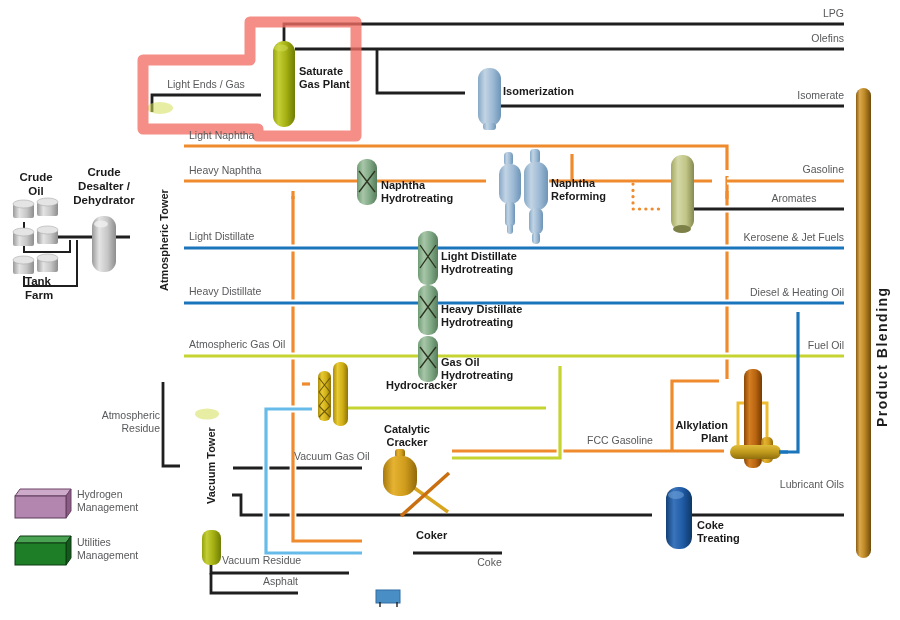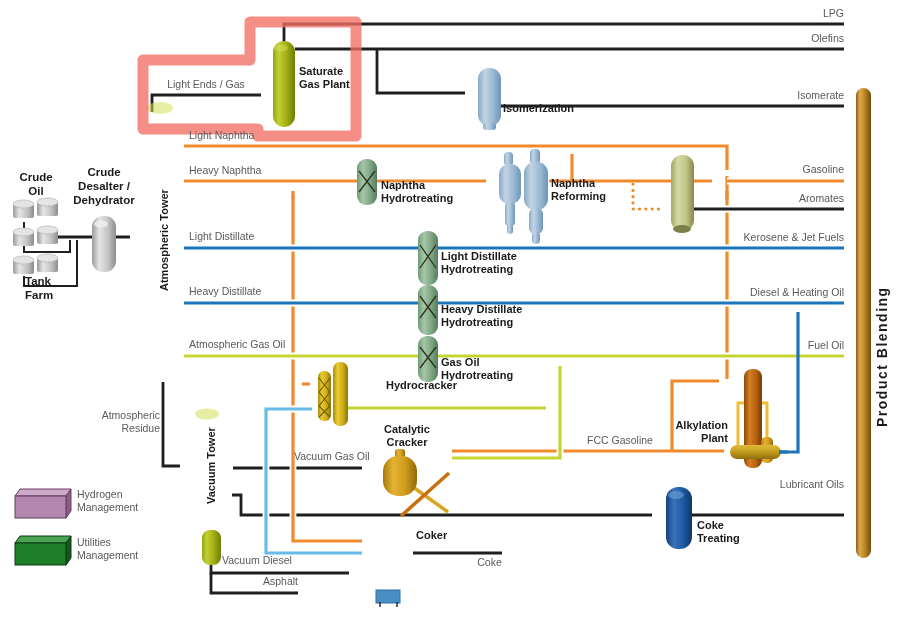--- a/index.html
+++ b/index.html
@@ -327,43 +327,43 @@
     <rect x="15" y="543" width="51" height="22" fill="#1e7e28" stroke="#0c3a12" stroke-width="1"></rect>
   </g>
 
   <path d="M356,22 L250,22 L250,60 L143,60 L143,129 L258,129 L258,136 L356,136 Z" stroke="rgba(242,110,100,0.78)" stroke-width="11" stroke-linejoin="round" stroke-linecap="round" fill="none"></path>
 </svg>
 
 <div class="lbl g tr" style="left:744px;top:7px;width:100px;">LPG</div>
 <div class="lbl g tr" style="left:744px;top:32px;width:100px;">Olefins</div>
 <div class="lbl g tr" style="left:744px;top:89px;width:100px;">Isomerate</div>
 <div class="lbl g tr" style="left:744px;top:163px;width:100px;">Gasoline</div>
-<div class="lbl g tr" style="left:744px;top:192px;width:100px;">Aromates</div>
+<div class="lbl g tr" style="left:744px;top:192px;width:100px;text-align:center;">Aromates</div>
 <div class="lbl g tr" style="left:694px;top:231px;width:150px;">Kerosene &amp; Jet Fuels</div>
 <div class="lbl g tr" style="left:694px;top:286px;width:150px;">Diesel &amp; Heating Oil</div>
 <div class="lbl g tr" style="left:744px;top:339px;width:100px;">Fuel Oil</div>
 <div class="lbl g tc" style="left:575px;top:434px;width:90px;">FCC Gasoline</div>
 <div class="lbl g tr" style="left:724px;top:478px;width:120px;">Lubricant Oils</div>
 <div class="lbl g tc" style="left:462px;top:556px;width:55px;">Coke</div>
 <div class="lbl g tr" style="left:230px;top:575px;width:68px;">Asphalt</div>
 
 <div class="lbl g tc" style="left:162px;top:78px;width:88px;">Light Ends / Gas</div>
 <div class="lbl g" style="left:189px;top:129px;">Light Naphtha</div>
 <div class="lbl g" style="left:189px;top:164px;">Heavy Naphtha</div>
 <div class="lbl g" style="left:189px;top:230px;">Light Distillate</div>
 <div class="lbl g" style="left:189px;top:285px;">Heavy Distillate</div>
 <div class="lbl g" style="left:189px;top:338px;">Atmospheric Gas Oil</div>
 <div class="lbl g tr" style="left:58px;top:409px;width:102px;">Atmospheric
 Residue</div>
 <div class="lbl g" style="left:294px;top:450px;">Vacuum Gas Oil</div>
-<div class="lbl g" style="left:222px;top:554px;">Vacuum Diesel</div>
+<div class="lbl g" style="left:222px;top:554px;">Vacuum Residue</div>
 
 <div class="lbl b" style="left:299px;top:65px;">Saturate
 Gas Plant</div>
-<div class="lbl b" style="left:503px;top:102px;">Isomerization</div>
+<div class="lbl b" style="left:503px;top:85px;">Isomerization</div>
 <div class="lbl b" style="left:381px;top:179px;">Naphtha
 Hydrotreating</div>
 <div class="lbl b" style="left:551px;top:177px;">Naphtha
 Reforming</div>
 <div class="lbl b" style="left:441px;top:250px;">Light Distillate
 Hydrotreating</div>
 <div class="lbl b" style="left:441px;top:303px;">Heavy Distillate
 Hydrotreating</div>
 <div class="lbl b" style="left:441px;top:356px;">Gas Oil
 Hydrotreating</div>

